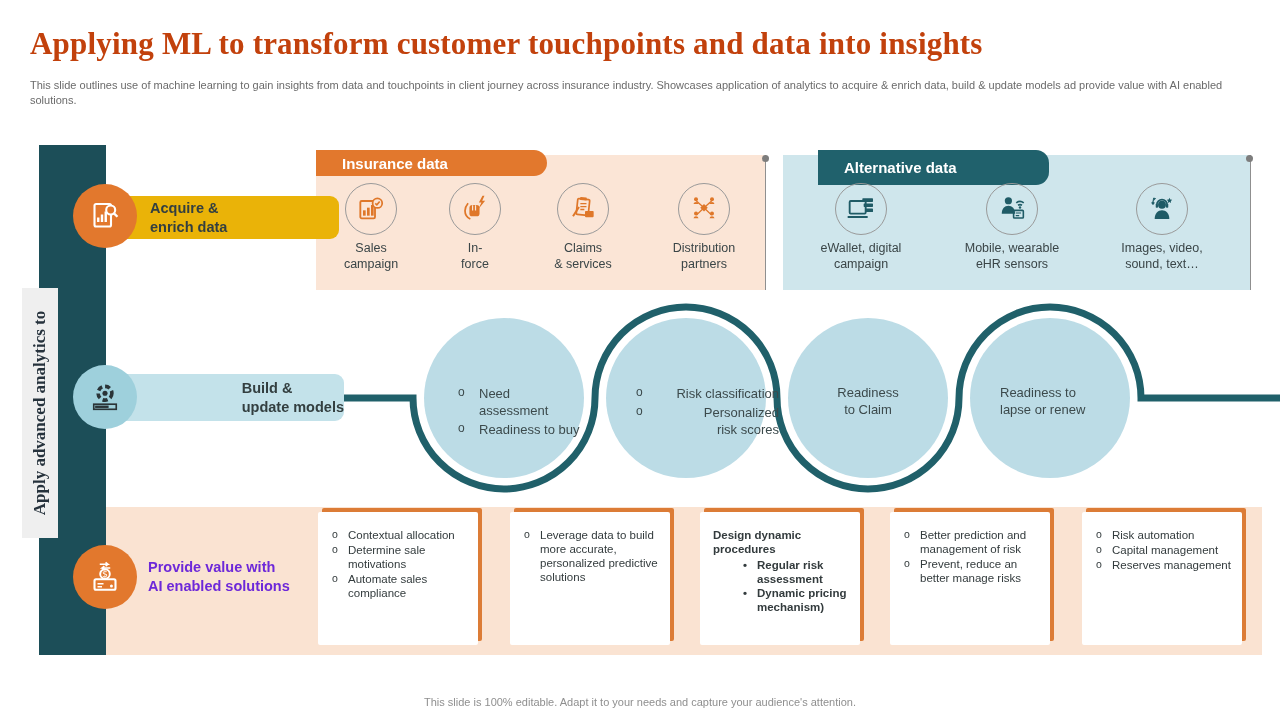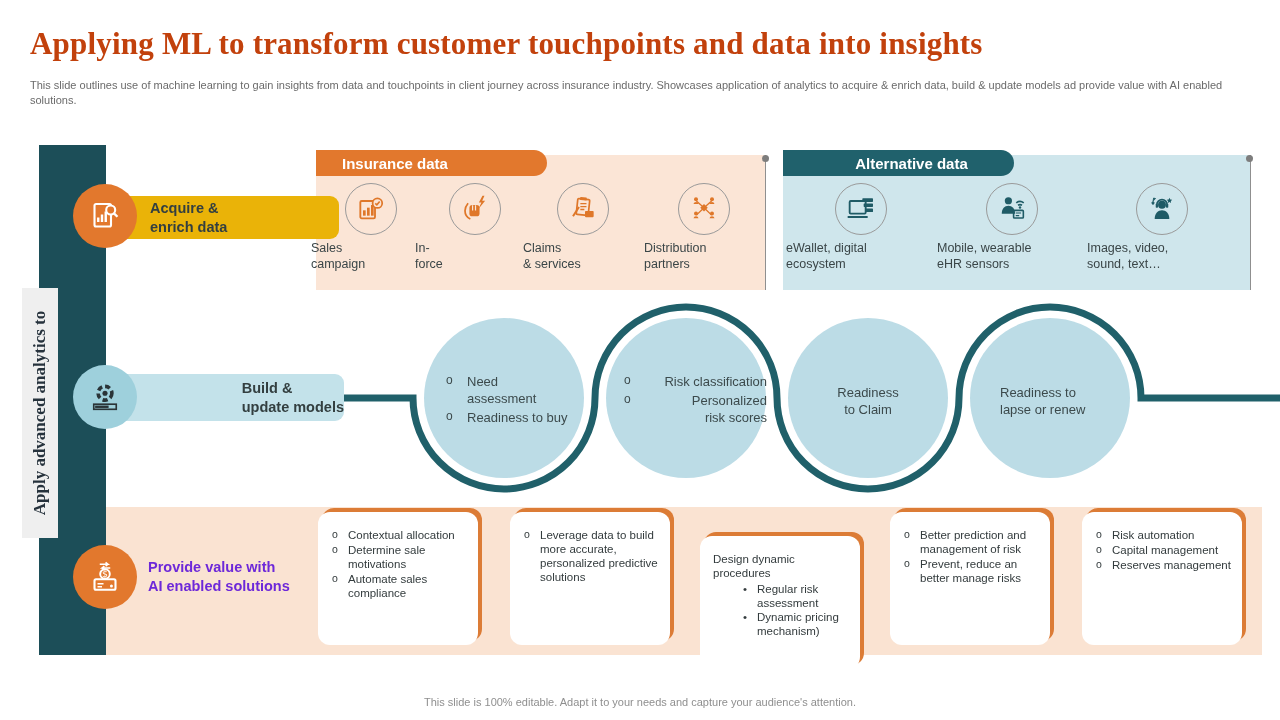--- a/index.html
+++ b/index.html
@@ -47,38 +47,38 @@
   .panel { border-right:1px solid #8f8f8f; }
   .panel.peach { background:#fbe5d6; }
   .panel.blue  { background:#cfe6ec; }
   .tab {
     display:flex; align-items:center; padding-left:26px;
     border-radius:0 13px 13px 0; color:#ffffff; font-weight:bold; font-size:15px;
   }
   .tab.orange { background:#e2782d; }
   .tab.teal   { background:#20616c; }
   .pin-dot { width:7px; height:7px; border-radius:50%; background:#7d7d7d; }
-  .panel-item { text-align:left; }
+  .panel-item { text-align:center; }
   .icon-circle {
     width:50px; height:50px; border-radius:50%; border:1px solid #9a9a9a;
     margin:0 auto; display:flex; align-items:center; justify-content:center;
   }
   .panel-item .lbl { margin-top:5px; font-size:12.5px; line-height:16px; color:#3a4547; }
 
   
   .model-circle { border-radius:50%; background:#bcdce6; }
-  .circle-list { list-style:none; margin:0; padding:0; font-size:13px; line-height:17px; color:#3c4a4c; }
+  .circle-list { list-style:none; margin:12px; padding:0; font-size:13px; line-height:17px; color:#3c4a4c; }
   .circle-list li { position:relative; padding-left:23px; margin-bottom:2px; }
   .circle-list li::before { content:"o"; position:absolute; left:2px; top:-1px; font-size:12px; }
   .circle-text { font-size:13px; line-height:17px; color:#3c4a4c; }
 
   
   .strip { left:106px; top:507px; width:1156px; height:148px; background:#fae3d2; }
   .card {
-    width:160px; height:133px; background:#ffffff; border-radius:12px;
+    width:160px; height:133px; background:#ffffff; border-radius:2px;
     box-shadow:4px -4px 0 0 #dc7c36; box-sizing:border-box; padding:16px 10px 8px 13px;
   }
   .card-list { list-style:none; margin:0; padding:0; font-size:11.5px; line-height:14px; color:#333b3d; }
   .card-list li { position:relative; padding-left:17px; margin-bottom:1px; }
   .card-list li::before { content:"o"; position:absolute; left:1px; top:-1px; font-size:10.5px; }
   .card-heading { font-size:11.5px; line-height:14px; color:#333b3d; }
   .sub-list { list-style:none; margin:2px 0 0 0; padding:0; font-size:11.5px; line-height:14px; color:#333b3d; }
   .sub-list li { position:relative; margin-left:30px; padding-left:14px; }
   .sub-list li::before { content:"\2022"; position:absolute; left:0; top:0; }
 
@@ -98,21 +98,21 @@
     <span>Apply advanced analytics to</span>
   </div>
 
   <div class="abs panel peach" style="left:316px; top:155px; width:449px; height:135px;"></div>
   <div class="abs panel blue" style="left:783px; top:155px; width:467px; height:135px;"></div>
   <div class="abs pin-dot" style="left:762px; top:155px;"></div>
   <div class="abs pin-dot" style="left:1246px; top:155px;"></div>
   <div class="abs tab orange" style="left:316px; top:150px; width:205px; height:26px;">
     <span>Insurance data</span>
   </div>
-  <div class="abs tab teal" style="left:783px; top:150px; width:205px; height:26px;justify-content:center;">
+  <div class="abs tab teal" style="left:818px; top:150px; width:205px; height:35px;">
     <span>Alternative data</span>
   </div>
 
   <div class="abs panel-item" style="left:311px; top:183px; width:120px;">
     <div class="icon-circle">
       <svg width="32" height="32" viewBox="0 0 24 24">
         <rect x="4" y="6" width="11" height="13" rx="1" fill="none" stroke="#df7729" stroke-width="1.4"></rect>
         <rect x="6" y="13" width="2" height="4" fill="#df7729"></rect>
         <rect x="9" y="11" width="2" height="6" fill="#df7729"></rect>
         <rect x="12" y="9" width="2" height="8" fill="#df7729"></rect>
@@ -173,21 +173,21 @@
     <div class="icon-circle">
       <svg width="32" height="32" viewBox="0 0 24 24">
         <rect x="3.5" y="6" width="12" height="9.5" rx="0.8" fill="none" stroke="#1f5b66" stroke-width="1.4"></rect>
         <path d="M2 18 h15" stroke="#1f5b66" stroke-width="1.5"></path>
         <rect x="13" y="4" width="8" height="2.7" rx="0.5" fill="#1f5b66"></rect>
         <rect x="14" y="7.8" width="7" height="2.7" rx="0.5" fill="#1f5b66"></rect>
         <rect x="15" y="11.6" width="6" height="2.7" rx="0.5" fill="#1f5b66"></rect>
       </svg>
     </div>
     <div class="lbl pre">eWallet, digital
-ecosystem</div>
+campaign</div>
   </div>
   <div class="abs panel-item" style="left:937px; top:183px; width:150px;">
     <div class="icon-circle">
       <svg width="32" height="32" viewBox="0 0 24 24">
         <circle cx="9.3" cy="5.8" r="2.7" fill="#1f5b66"></circle>
         <path d="M4.3 15.5 c0-4 2.2-6 5-6 s5 2 5 6 z" fill="#1f5b66"></path>
         <path d="M15.2 7.4 a4.6 4.6 0 0 1 5.6 0 M16.5 9.2 a2.7 2.7 0 0 1 3 0" fill="none" stroke="#1f5b66" stroke-width="1.2"></path>
         <circle cx="18" cy="10.9" r="0.9" fill="#1f5b66"></circle>
         <rect x="13.2" y="13" width="7.3" height="5.8" rx="0.7" fill="none" stroke="#1f5b66" stroke-width="1.2"></rect>
         <path d="M14.8 15 h4 M14.8 17 h2.6" stroke="#1f5b66" stroke-width="0.9"></path>
@@ -243,21 +243,21 @@
       <li>Contextual allocation</li>
       <li>Determine sale motivations</li>
       <li>Automate sales compliance</li>
     </ul>
   </div>
   <div class="abs card" style="left:510px; top:512px;">
     <ul class="card-list">
       <li>Leverage data to build more accurate, personalized predictive solutions</li>
     </ul>
   </div>
-  <div class="abs card" style="left:700px; top:536px;">
+  <div class="abs card" style="left:700px; top:512px;font-weight:bold;">
     <div class="card-heading">Design dynamic procedures</div>
     <ul class="sub-list">
       <li>Regular risk assessment</li>
       <li>Dynamic pricing mechanism)</li>
     </ul>
   </div>
   <div class="abs card" style="left:890px; top:512px;">
     <ul class="card-list">
       <li>Better prediction and management of risk</li>
       <li>Prevent, reduce an better manage risks</li>

